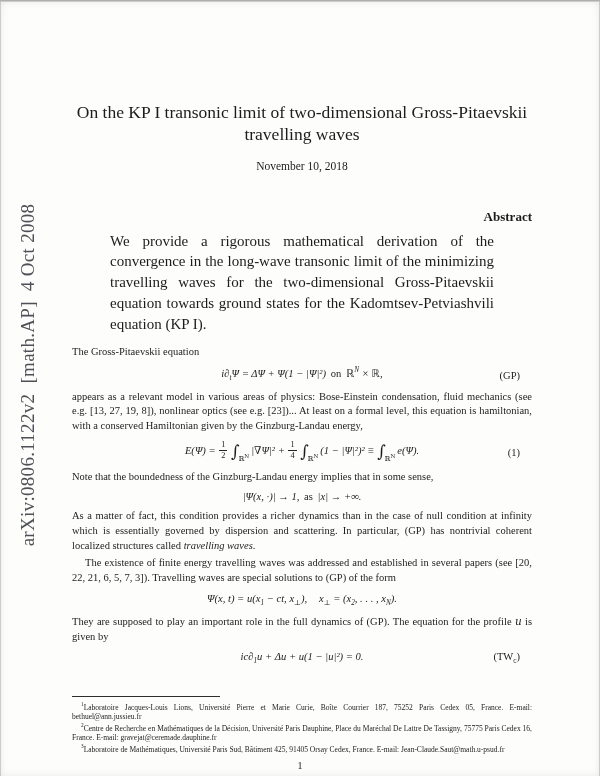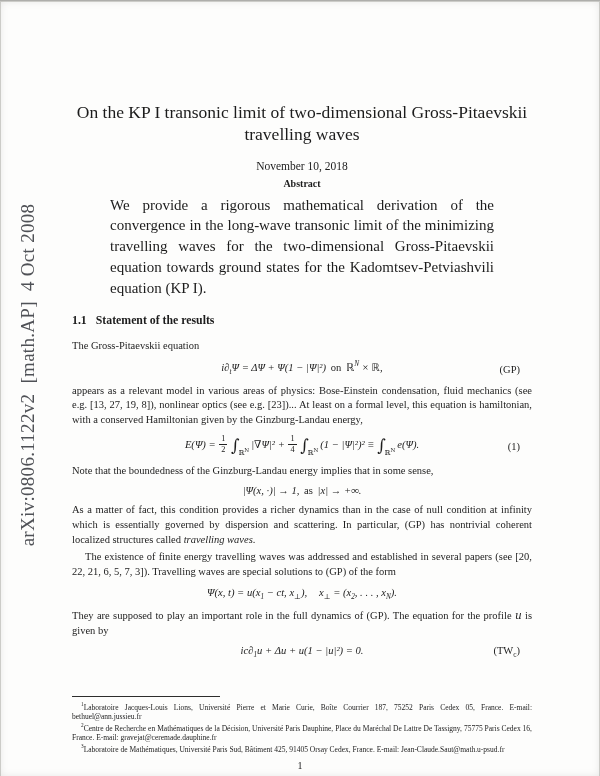--- a/index.html
+++ b/index.html
@@ -33,21 +33,21 @@
   .title {
     margin: 100px -12px 0 -12px;
     font-size: 17.5px;
     font-weight: normal;
     line-height: 1.28;
     text-align: center;
   }
   .authors { margin-top: 25px; font-size: 11.5px; text-align: center; }
   .authors sup { font-size: 0.65em; margin-left: 1px; }
   .date { margin-top: 14px; font-size: 11.5px; text-align: center; }
-  .abstract-heading { margin-top: 6px; font-size: 10px; font-weight: bold; text-align: center; }
+  .abstract-heading { margin-top: 37px; font-size: 13px; font-weight: bold; text-align: right; }
   .abstract-text {
     margin: 6px 38px 0 38px;
     font-size: 15px;
     line-height: 1.38;
     text-align: justify;
   }
   .section { margin: 23px 0 0 0; font-size: 14.5px; font-weight: bold; }
   .subsection { margin: 15px 0 0 0; font-size: 11.8px; font-weight: bold; }
   .gap-l { display: inline-block; width: 13px; }
   .gap-s { display: inline-block; width: 9px; }
@@ -109,21 +109,20 @@
 
     <h1 class="title">On the KP I transonic limit of two-dimensional Gross-Pitaevskii travelling waves</h1>
 
 
     <div class="date">November 10, 2018</div>
 
     <div class="abstract-heading">Abstract</div>
     <p class="abstract-text">We provide a rigorous mathematical derivation of the convergence in the long-wave transonic limit of the minimizing travelling waves for the two-dimensional Gross-Pitaevskii equation towards ground states for the Kadomtsev-Petviashvili equation (KP I).</p>
 
 
-    <h3 class="subsection"><span>1.1</span><span class="gap-s"></span><span>Statement of the results</span></h3>
 
     <p class="body-par">The Gross-Pitaevskii equation</p>
 
     <div class="eq">
       <span class="eq-body"><span>i∂</span><sub>t</sub><span>Ψ = ΔΨ + Ψ(1 − |Ψ|²)</span>
         <span class="up">on</span>
         <span>ℝ</span><sup>N</sup><span> × ℝ,</span></span>
       <span class="eq-label">(GP)</span>
     </div>
 

